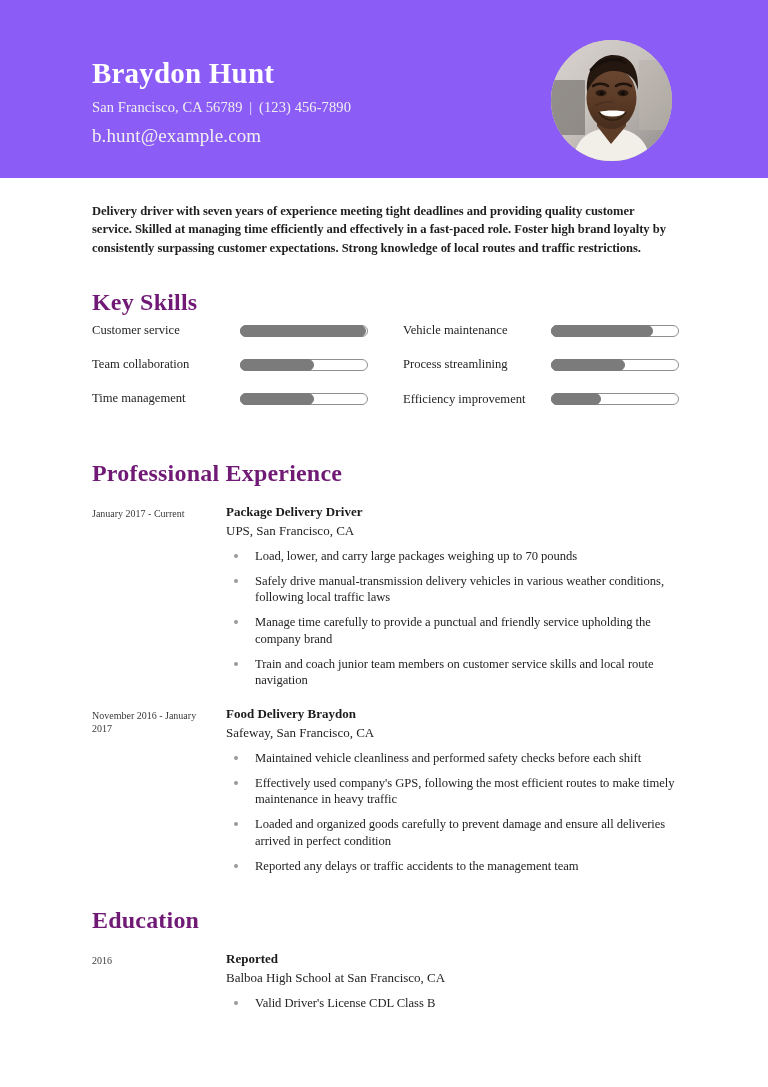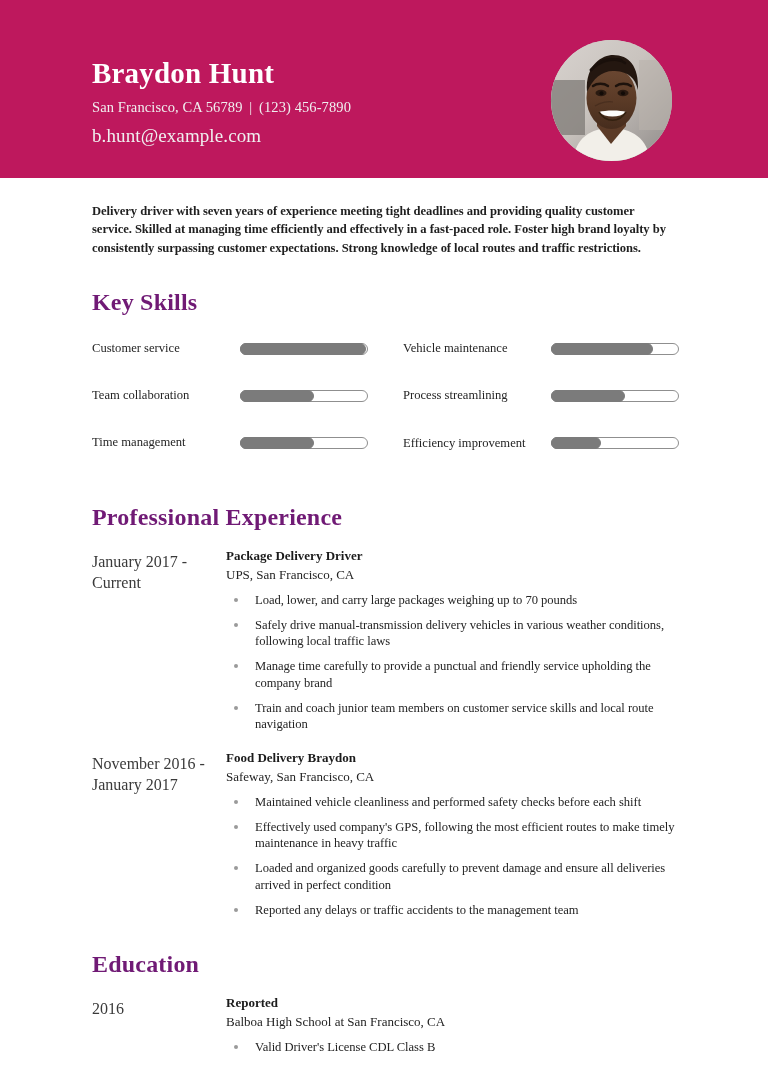--- a/index.html
+++ b/index.html
@@ -90,24 +90,24 @@
   .section-title {
     font-size: 24px;
     color: #701a75;
     font-weight: bold;
     letter-spacing: 0.2px;
   }
 
   
   .skills-section { margin-top: 32px; }
   .skills-grid {
-    margin-top: 24px;
+    margin-top: 6px;
     display: grid;
     grid-template-columns: 311px 1fr;
-    row-gap: 13px;
+    row-gap: 0px;
   }
   .skill-cell {
     display: flex;
     align-items: flex-start;
     height: 23px;
     margin-bottom: 11px;
   }
   .skill-label {
     font-size: 12.6px;
     color: #252525;
@@ -140,21 +140,21 @@
   .exp-section { margin-top: 36px; }
   .edu-section { margin-top: 33px; }
 
   .entry {
     display: flex;
     margin-top: 17px;
   }
   .entry-date {
     width: 134px;
     flex: none;
-    font-size: 16px;
+    font-size: 10px;
     color: #3a3a3a;
     line-height: 1.33;
     padding-top: 3px;
     padding-right: 8px;
   }
   .entry-main { flex: 1; }
   .entry-title {
     font-size: 13px;
     font-weight: bold;
     color: #1b1b1b;
@@ -189,21 +189,21 @@
     top: 6px;
     width: 4px;
     height: 4px;
     border-radius: 50%;
     background: #9a9a9a;
   }
 </style>
 </head>
 <body>
 
-<div class="header" style="background: #be185d;">
+<div class="header" style="background: #8b5cf6;">
   <div class="header-inner">
     <div class="full-name">Braydon Hunt</div>
     <div class="contact-line">
       <span>San Francisco, CA 56789</span>
       <span class="contact-sep">|</span>
       <span>(123) 456-7890</span>
     </div>
     <div class="contact-email">b.hunt@example.com</div>
   </div>
 

